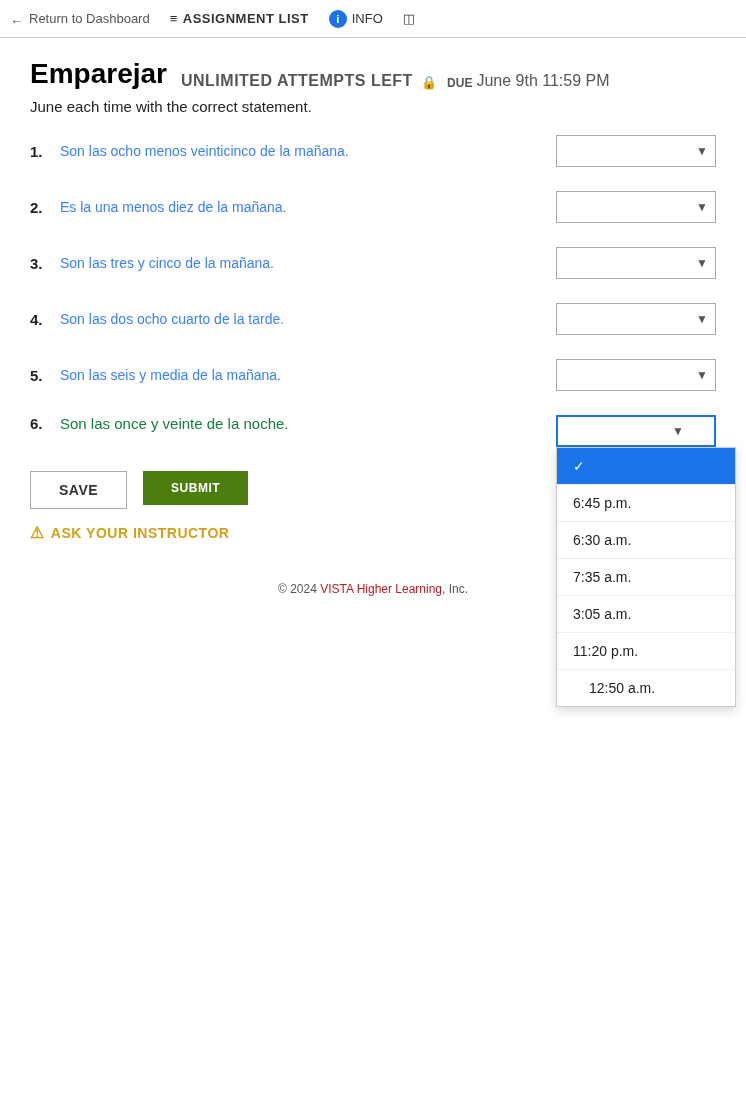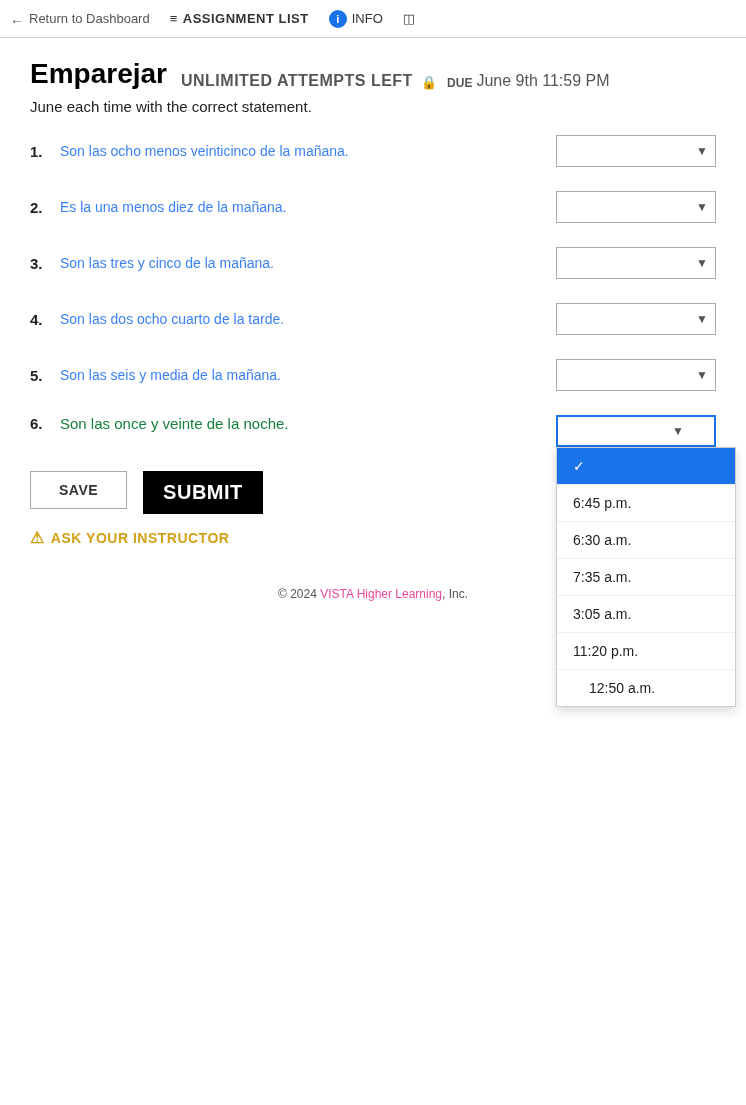--- a/index.html
+++ b/index.html
@@ -237,25 +237,25 @@
       border: 1px solid #aaa;
       background: #fff;
       padding: 10px 28px;
       font-size: 14px;
       font-weight: 700;
       letter-spacing: 0.5px;
       cursor: pointer;
       color: #333;
     }
     .submit-btn {
-      background: #000000;
+      background: #4d7c0f;
       color: #fff;
       border: none;
-      padding: 10px 20px;
-      font-size: 20px;
+      padding: 10px 28px;
+      font-size: 12px;
       font-weight: 700;
       letter-spacing: 0.5px;
       cursor: pointer;
     }
     .ask-instructor {
       display: flex;
       align-items: center;
       gap: 6px;
       font-size: 14px;
       font-weight: 700;
@@ -269,21 +269,21 @@
     }
 
     .footer {
       text-align: center;
       font-size: 12px;
       color: #555;
       margin-top: 40px;
       padding-bottom: 20px;
     }
     .footer a {
-      color: #ec4899;
+      color: #b91c1c;
       text-decoration: none;
     }
   </style>
 </head>
 <body>
 
 <div class="top-nav">
   <div class="nav-return">
     <span class="arrow">←</span>
     <span>Return to Dashboard</span>

